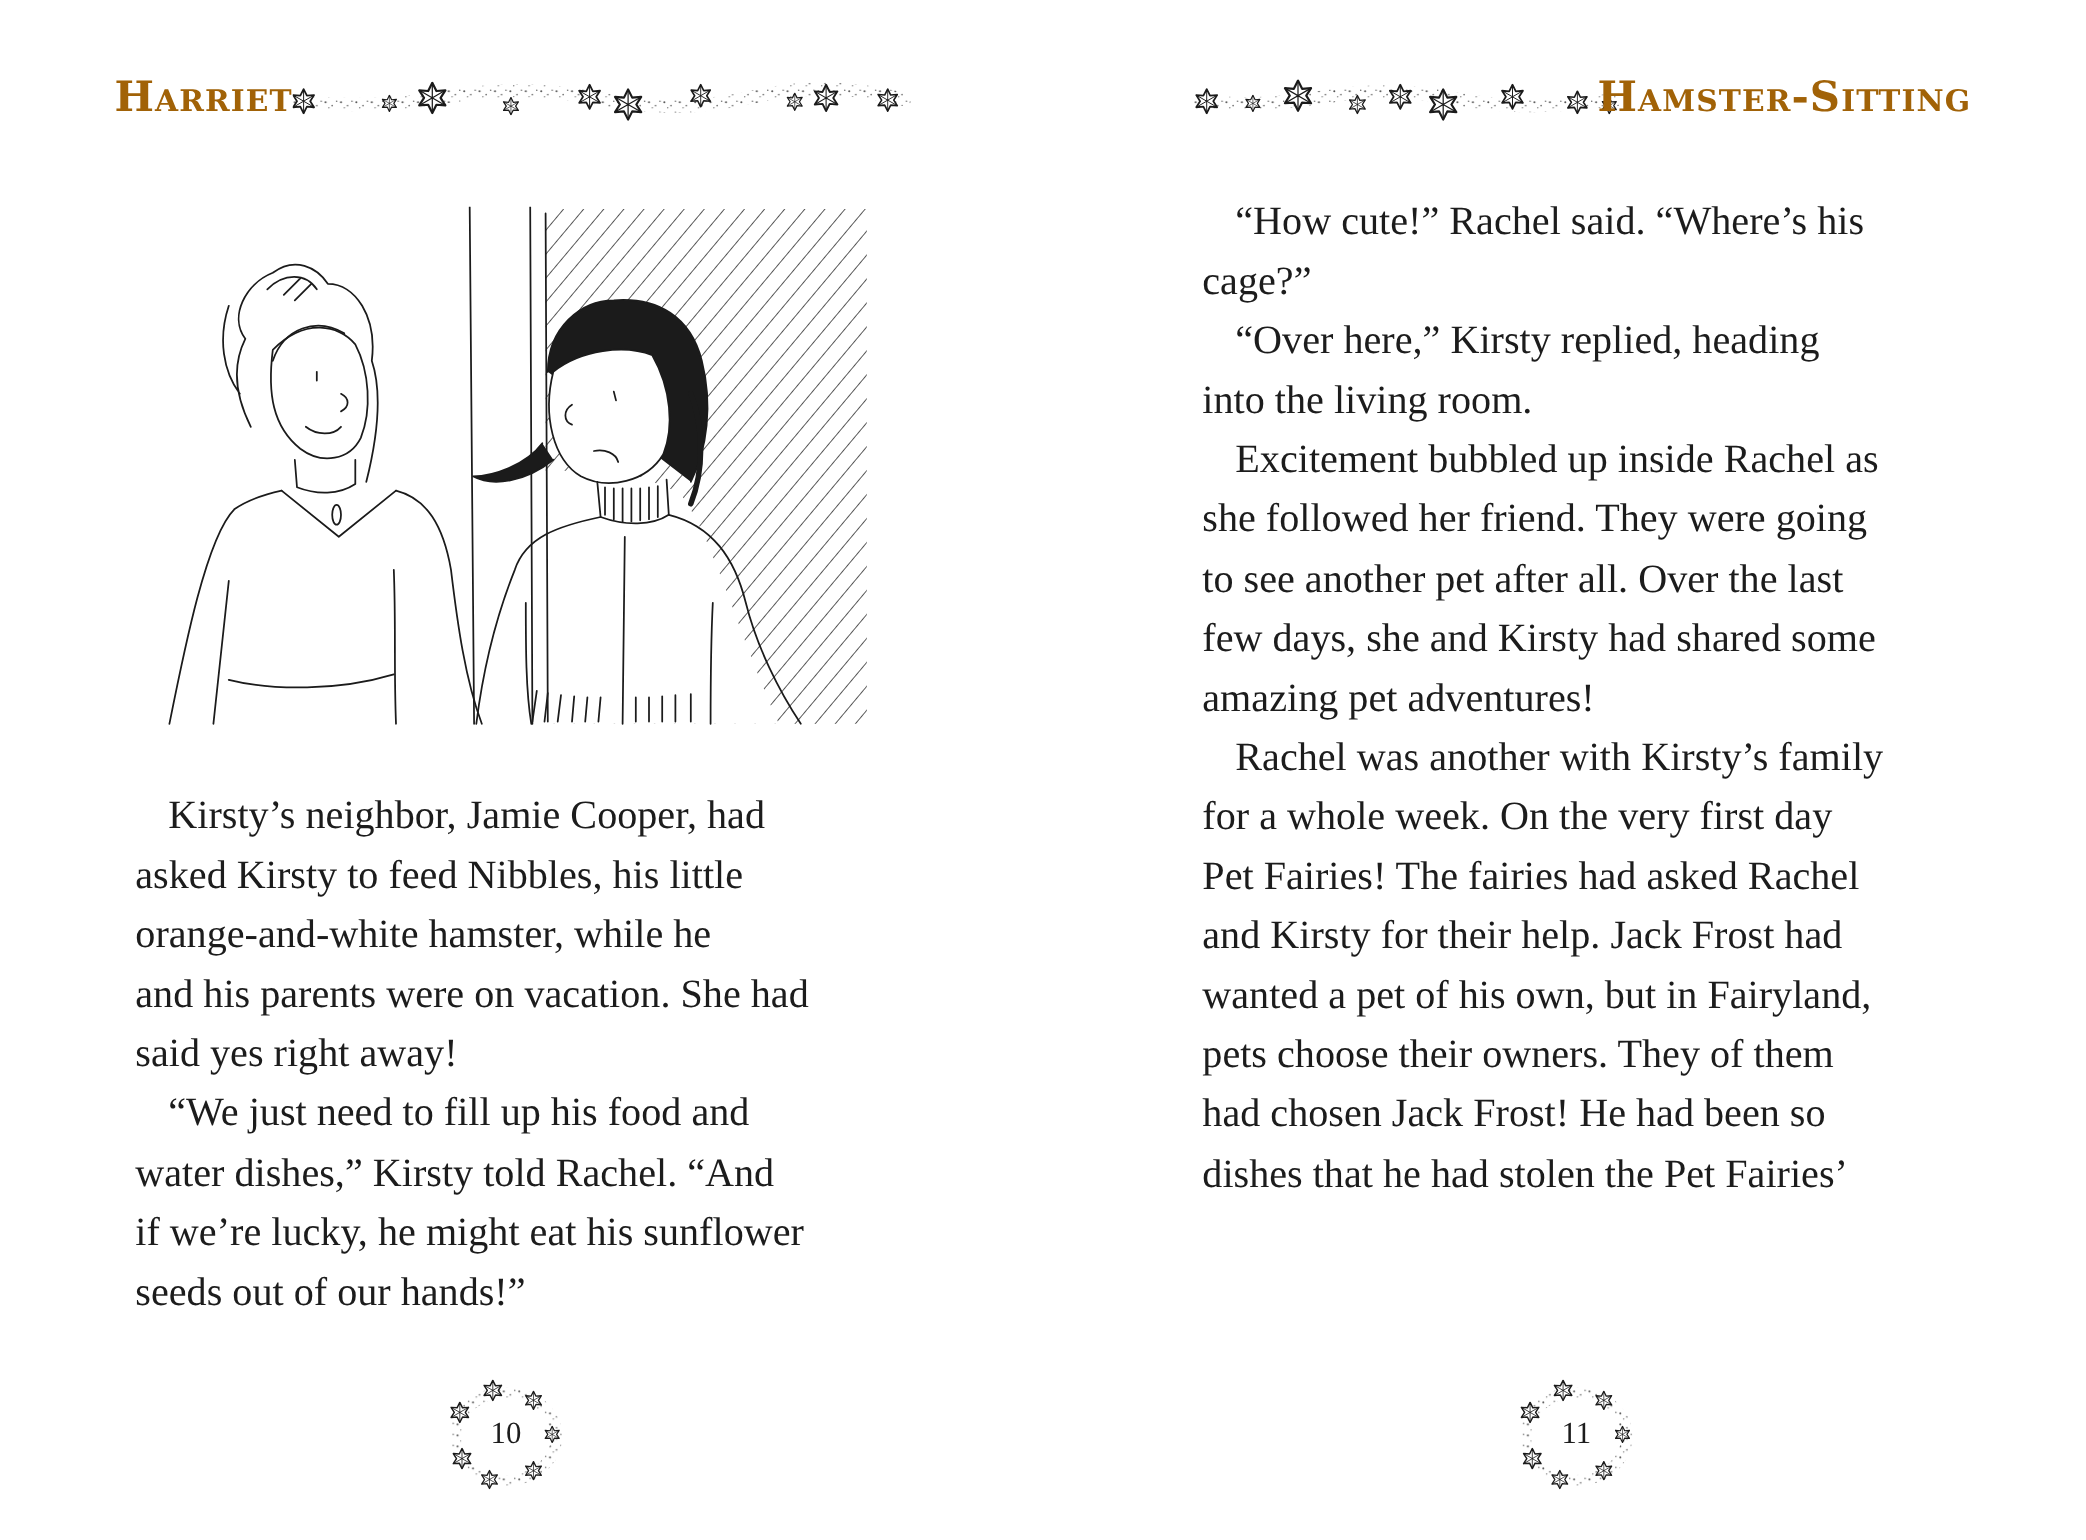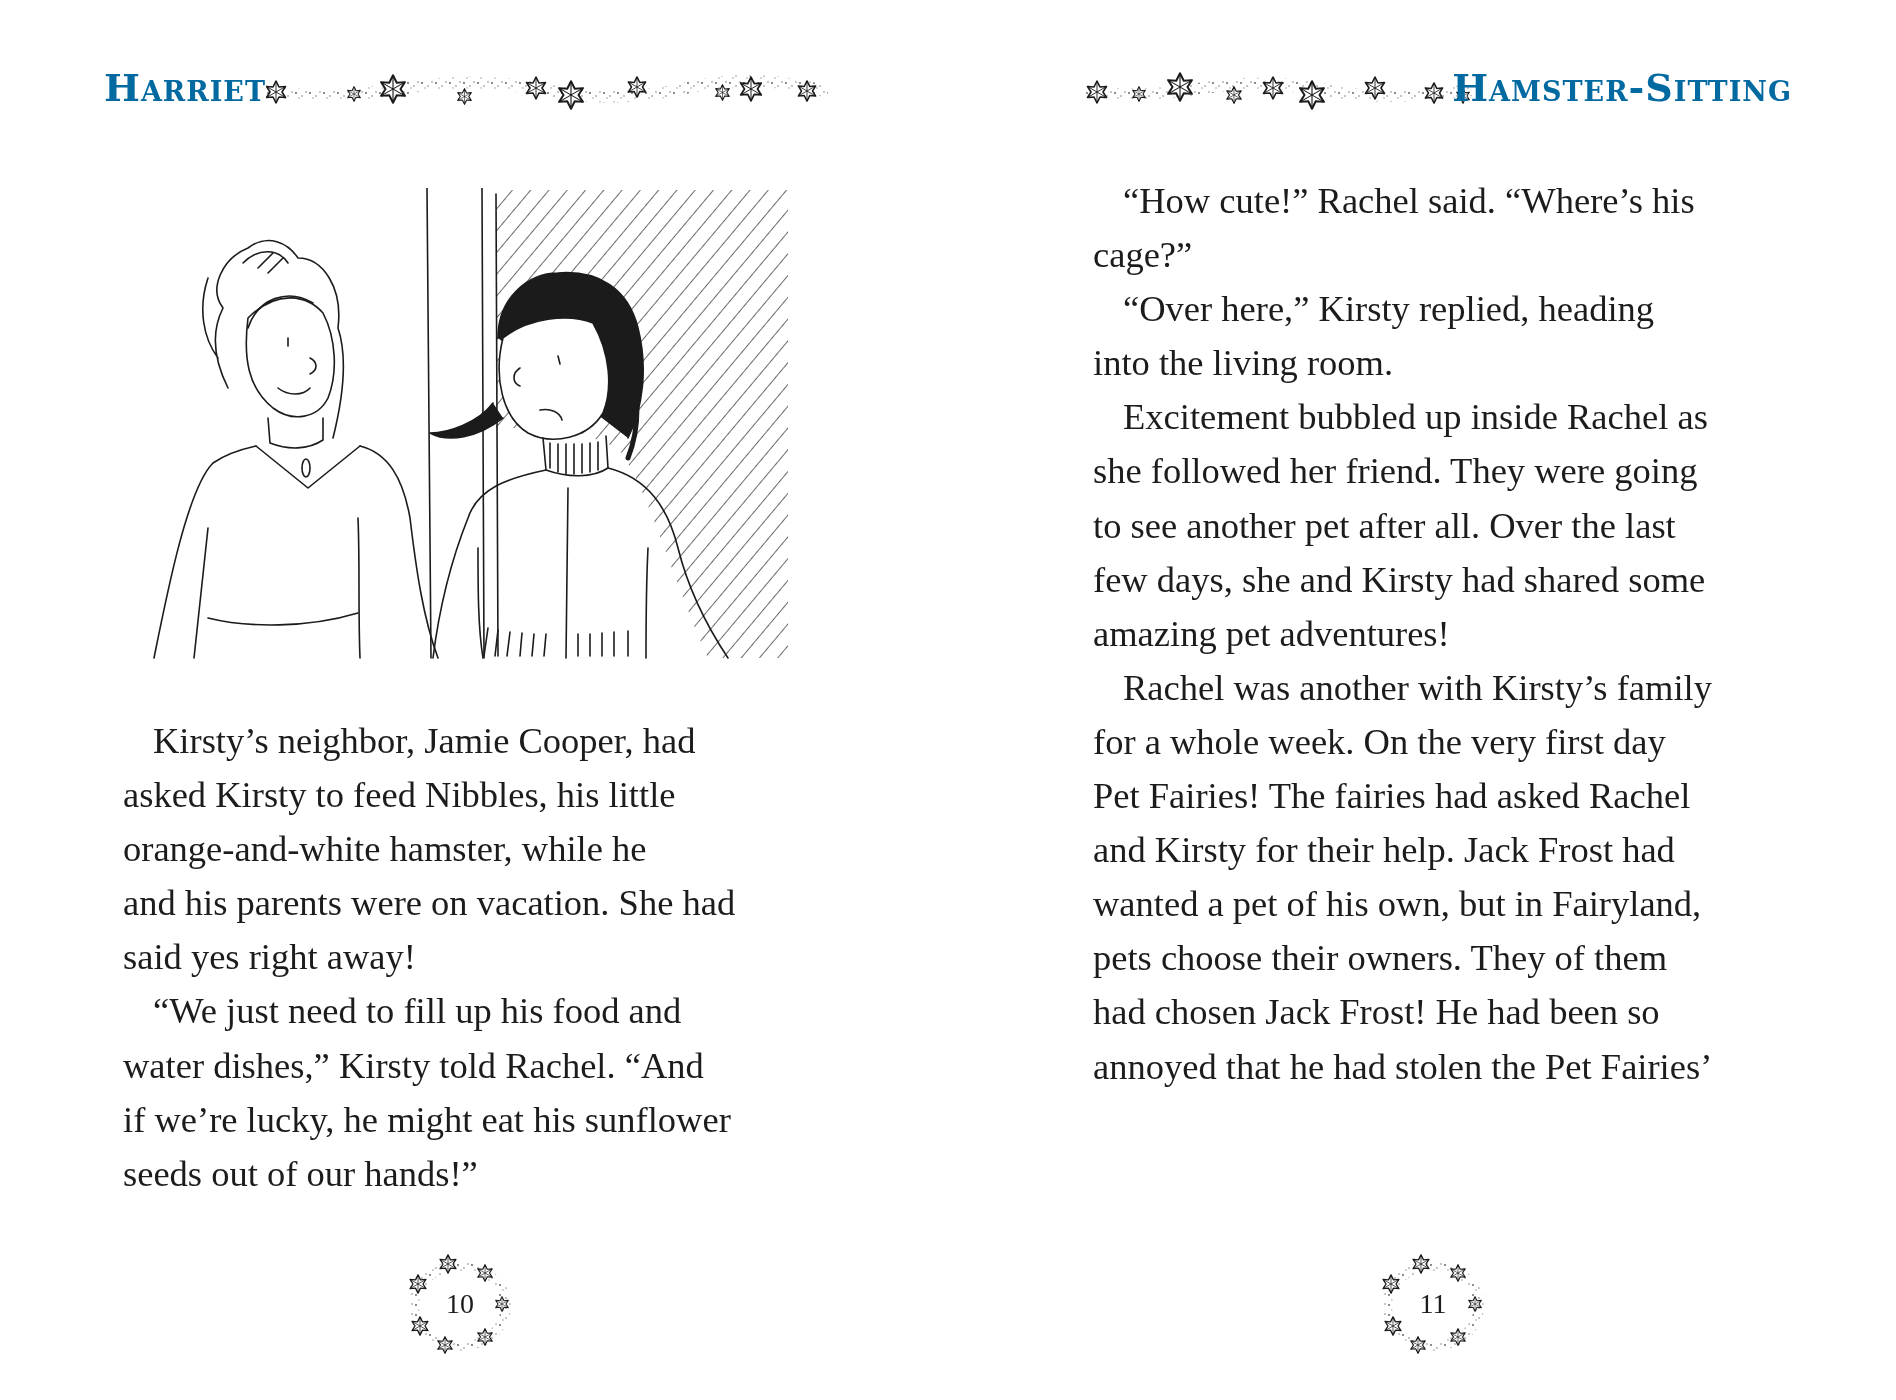--- a/index.html
+++ b/index.html
@@ -26,21 +26,21 @@
 
   .running-head {
     position: absolute;
     top: 66px;
     font-family: "DejaVu Serif", "Liberation Serif", serif;
     font-weight: bold;
     font-variant: small-caps;
     font-size: 38px;
     letter-spacing: 1px;
     line-height: 44px;
-    color: #0369a1;
+    color: #a16207;
     white-space: nowrap;
     text-align: right;
   }
   .left .running-head { left: 104px; }
   .right .running-head { right: 104px; }
 
   .garland {
     position: absolute;
     top: 70px;
     height: 40px;
@@ -227,21 +227,21 @@
     <span class="line">to see another pet after all. Over the last</span>
     <span class="line">few days, she and Kirsty had shared some</span>
     <span class="line">amazing pet adventures!</span>
     <span class="line indent">Rachel was another with Kirsty’s family</span>
     <span class="line">for a whole week. On the very first day</span>
     <span class="line">Pet Fairies! The fairies had asked Rachel</span>
     <span class="line">and Kirsty for their help. Jack Frost had</span>
     <span class="line">wanted a pet of his own, but in Fairyland,</span>
     <span class="line">pets choose their owners. They of them</span>
     <span class="line">had chosen Jack Frost! He had been so</span>
-    <span class="line">annoyed that he had stolen the Pet Fairies’</span>
+    <span class="line">dishes that he had stolen the Pet Fairies’</span>
   </div>
 
   <div class="folio">
     <svg width="120" height="110" viewBox="0 0 120 110">
       <ellipse cx="60" cy="54" rx="46" ry="40" fill="none" stroke="url(#sparkle)" stroke-width="10"></ellipse>
       <use href="#star6" x="38" y="2" width="20" height="20"></use>
       <use href="#star6" x="76" y="12" width="18" height="18"></use>
       <use href="#star6" x="8" y="22" width="20" height="20"></use>
       <use href="#star6" x="94" y="44" width="16" height="16"></use>
       <use href="#star6" x="10" y="64" width="20" height="20"></use>

